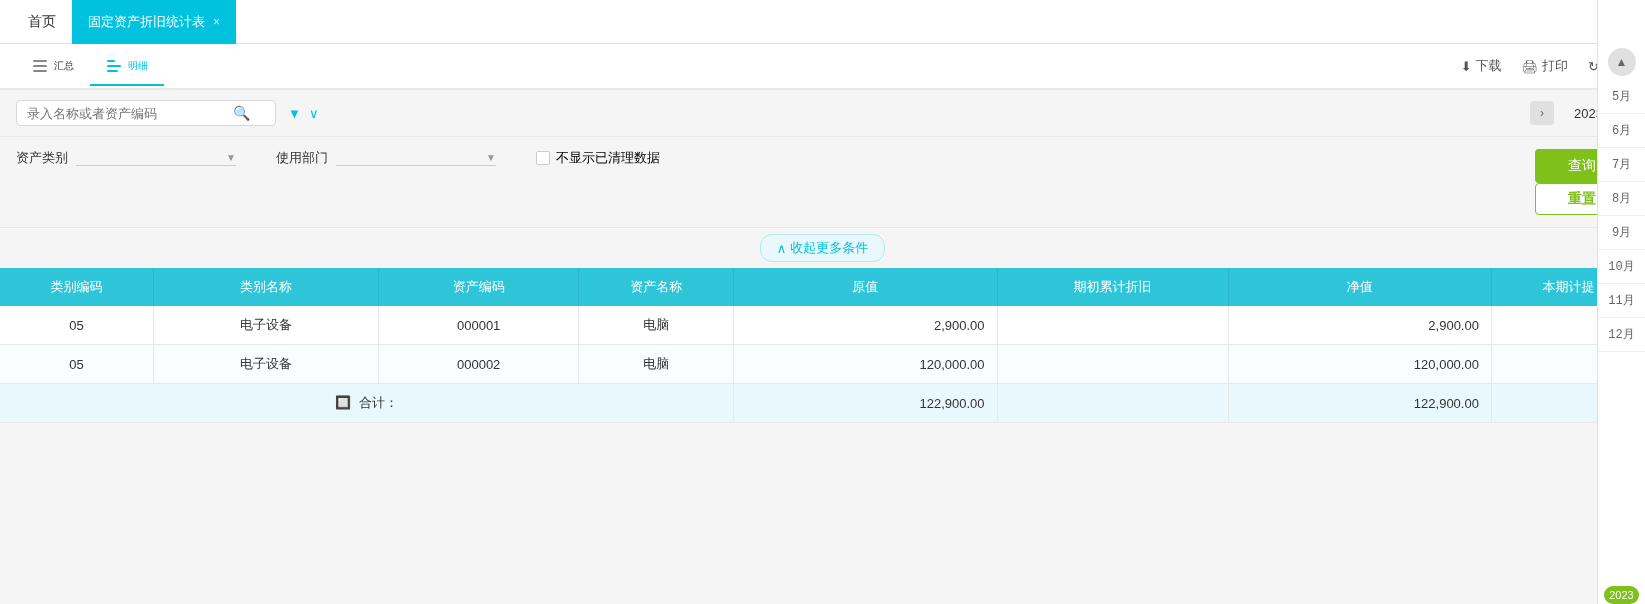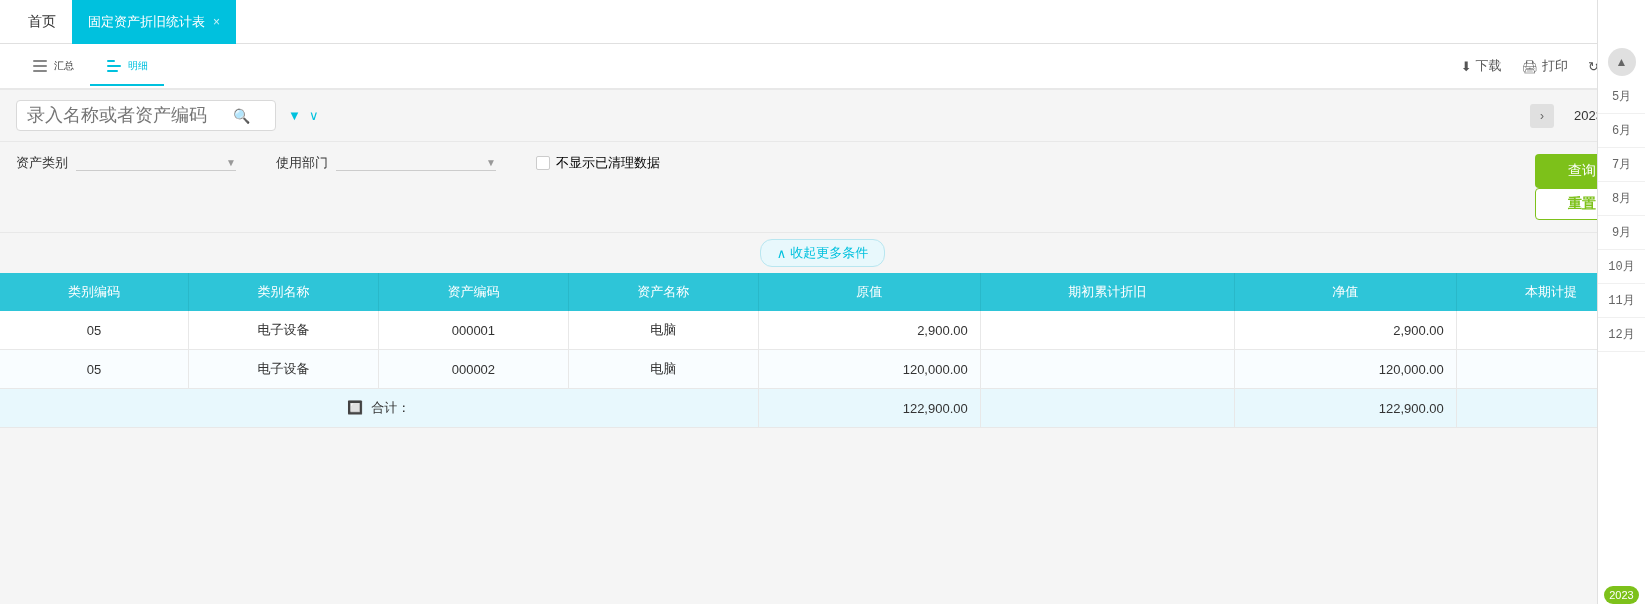--- a/index.html
+++ b/index.html
@@ -116,21 +116,21 @@
       background: #fff;
       border: 1px solid #d9d9d9;
       border-radius: 4px;
       padding: 4px 10px;
       width: 260px;
       gap: 6px;
     }
     .search-input-wrap input {
       border: none;
       outline: none;
-      font-size: 18px;
+      font-size: 13px;
       color: #999;
       background: transparent;
       width: 200px;
     }
     .more-conditions {
       display: flex;
       align-items: center;
       gap: 4px;
       color: #00c1de;
       cursor: pointer;
@@ -258,21 +258,21 @@
     }
     table {
       width: 100%;
       border-collapse: collapse;
     }
     thead tr {
       background: #2ec5d8;
       color: #fff;
     }
     thead th {
-      padding: 10px 12px;
+      padding: 10px 0;
       text-align: center;
       font-weight: normal;
       font-size: 13px;
       border-right: 1px solid #29b8c9;
     }
     thead th:last-child { border-right: none; }
     tbody tr {
       background: #fff;
       border-bottom: 1px solid #e8e8e8;
     }

